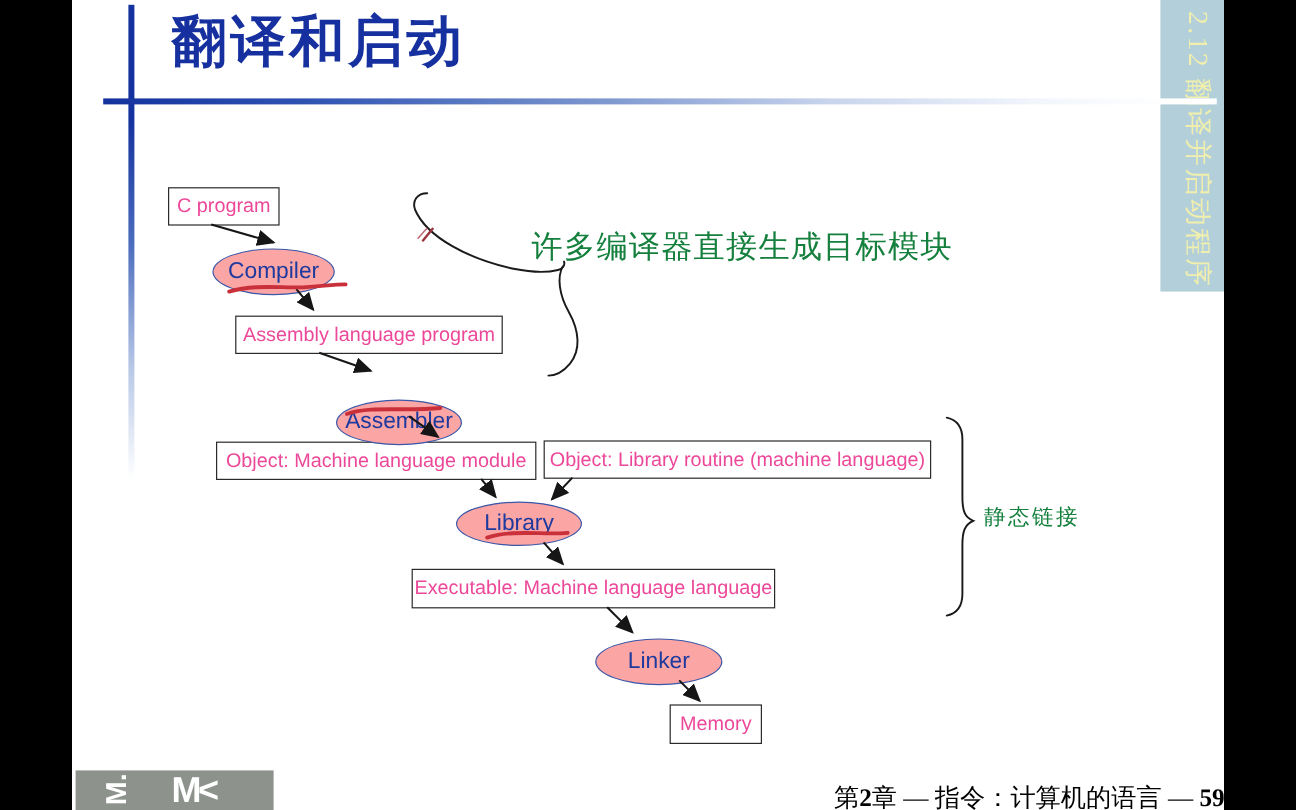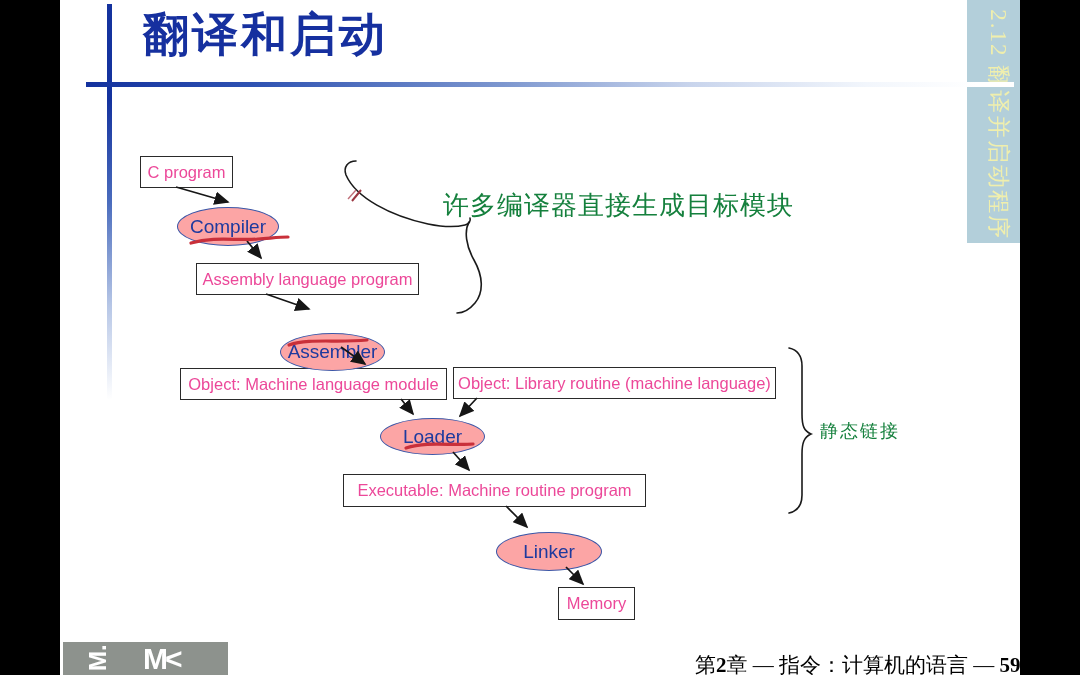--- a/index.html
+++ b/index.html
@@ -69,26 +69,26 @@
   <div class="side-label">§ 2.12 翻译并启动程序</div>
 
   <div class="v-rule"></div>
   <div class="h-rule"></div>
   <div class="page-title">翻译和启动</div>
 
   <div class="box" id="b-cprog">C program</div>
   <div class="box" id="b-asm">Assembly language program</div>
   <div class="box" id="b-objm">Object: Machine language module</div>
   <div class="box" id="b-objl">Object: Library routine (machine language)</div>
-  <div class="box" id="b-exec">Executable: Machine routine program</div>
+  <div class="box" id="b-exec">Executable: Machine language language</div>
   <div class="box" id="b-mem">Memory</div>
 
   <div class="oval" id="o-compiler">Compiler</div>
   <div class="oval" id="o-assembler">Assembler</div>
-  <div class="oval" id="o-linker">Loader</div>
+  <div class="oval" id="o-linker">Library</div>
   <div class="oval" id="o-loader">Linker</div>
 
   <div class="cjk-note" id="note-direct">许多编译器直接生成目标模块</div>
   <div class="cjk-note" id="note-static">静态链接</div>
 
   <svg class="overlay" width="1080" height="675">
     <defs>
       <marker id="ah" markerWidth="10" markerHeight="8" refX="8" refY="4" orient="auto">
         <path d="M0,0 L9,4 L0,8 z" fill="#161616"></path>
       </marker>

